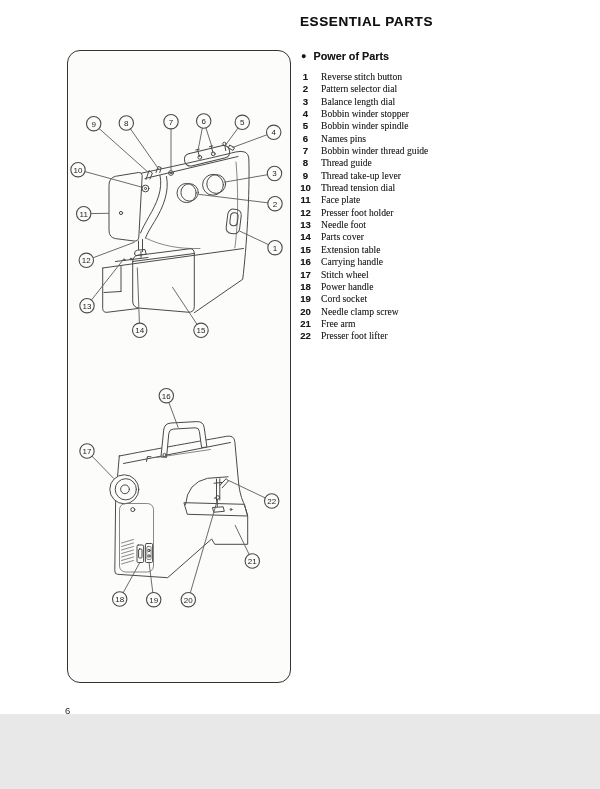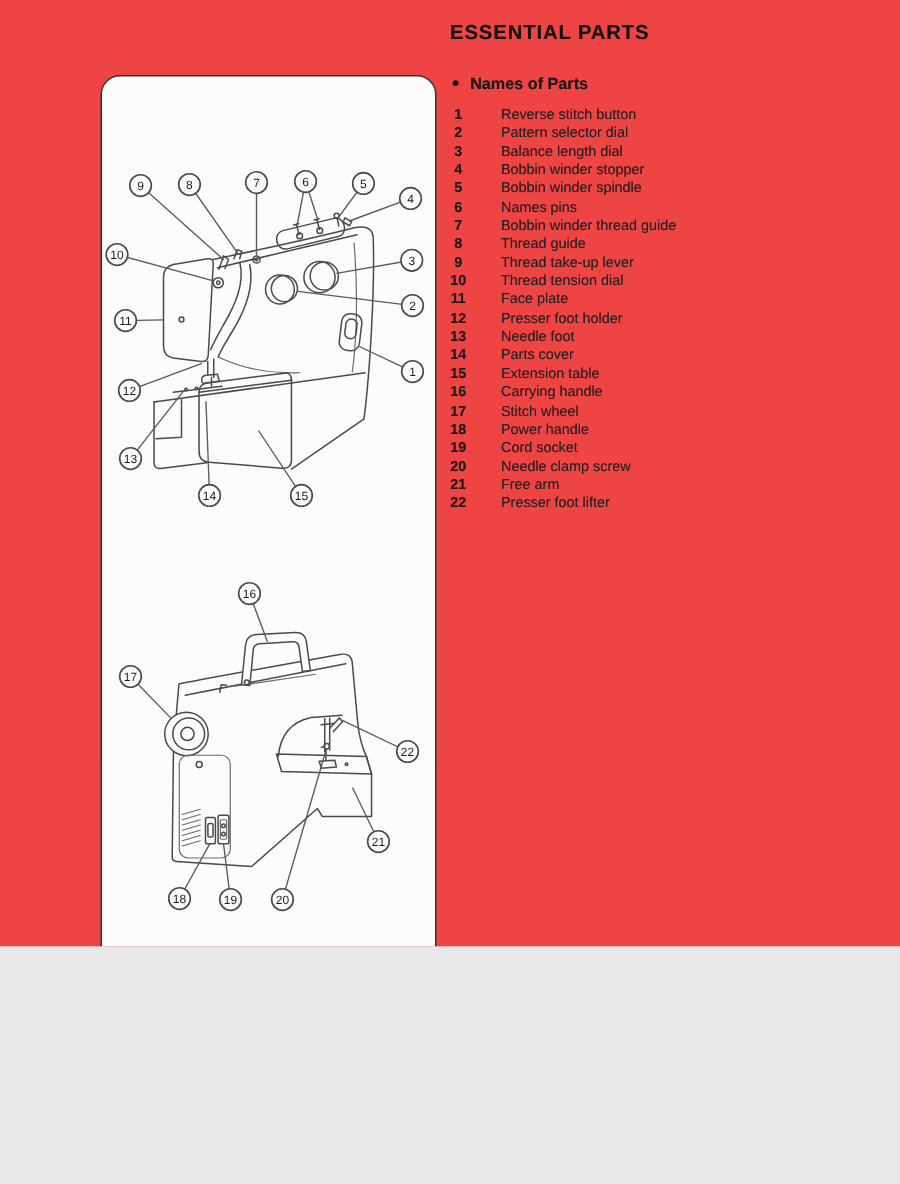--- a/index.html
+++ b/index.html
@@ -1,34 +1,34 @@
 <!DOCTYPE html>
 <html><head>
 <meta charset="utf-8">
 <style>
   html,body{margin:0;padding:0;background:#e8e8e8;}
   .page{
-    position:relative;width:600px;height:631px;background:#ef4444;
+    position:relative;width:600px;height:714px;background:#ffffff;
     font-family:"Liberation Sans", sans-serif;color:#1e1e1e;overflow:hidden;
   }
   .page-title{
     position:absolute;left:300px;top:14px;margin:0;
     font-size:13.5px;font-weight:bold;letter-spacing:0.6px;color:#111;
     text-shadow:0 0 0.4px rgba(0,0,0,.45);
   }
   .names-heading{
     position:absolute;left:301px;top:50px;font-weight:bold;font-size:10.8px;
     color:#161616;text-shadow:0 0 0.4px rgba(0,0,0,.4);white-space:nowrap;
   }
   .names-heading .bullet{font-size:9px;margin-right:7px;vertical-align:1px;}
   .parts-list{position:absolute;left:298px;top:71px;width:200px;}
   .part-row{display:flex;align-items:baseline;height:12.35px;line-height:12.35px;font-size:9.6px;}
   .part-num{width:15px;text-align:center;font-weight:bold;color:#1a1a1a;flex:none;
     text-shadow:0 0 0.3px rgba(0,0,0,.4);}
-  .part-label{margin-left:21px;color:#222;white-space:nowrap;text-shadow:0 0 0.3px rgba(0,0,0,.35);}
+  .part-label{margin-left:8px;color:#222;white-space:nowrap;text-shadow:0 0 0.3px rgba(0,0,0,.35);font-family:Liberation Serif, serif;}
   .figure-box{
     position:absolute;left:67px;top:50px;width:224px;height:633px;
     border:1.4px solid #333;border-radius:13px;box-sizing:border-box;background:#fcfcfb;
   }
   .figure-box svg{position:absolute;left:0;top:0;}
   .art{stroke:#4a4a4a;stroke-width:1;fill:none;stroke-linecap:round;stroke-linejoin:round;}
   .art-light{stroke:#6a6a6a;stroke-width:0.8;fill:none;}
   .leader{stroke:#5a5a5a;stroke-width:0.9;}
   .callout-circle{fill:#fcfcfb;stroke:#4a4a4a;stroke-width:1.1;}
   .callout-num{font-family:"Liberation Sans",sans-serif;font-size:8px;fill:#1d1d1d;text-anchor:middle;}
@@ -40,21 +40,21 @@
   }
 </style>
 </head>
 <body>
 
 <div class="page">
 
   <h1 class="page-title">ESSENTIAL PARTS</h1>
 
   <div class="names-heading">
-    <span class="bullet">●</span><span class="heading-text">Names of Parts</span>
+    <span class="bullet">●</span><span class="heading-text">Power of Parts</span>
   </div>
 
   <div class="parts-list" id="parts-list">
       <div class="part-row">
         <span class="part-num">1</span>
         <span class="part-label">Reverse stitch button</span>
       </div>
       <div class="part-row">
         <span class="part-num">2</span>
         <span class="part-label">Pattern selector dial</span>

